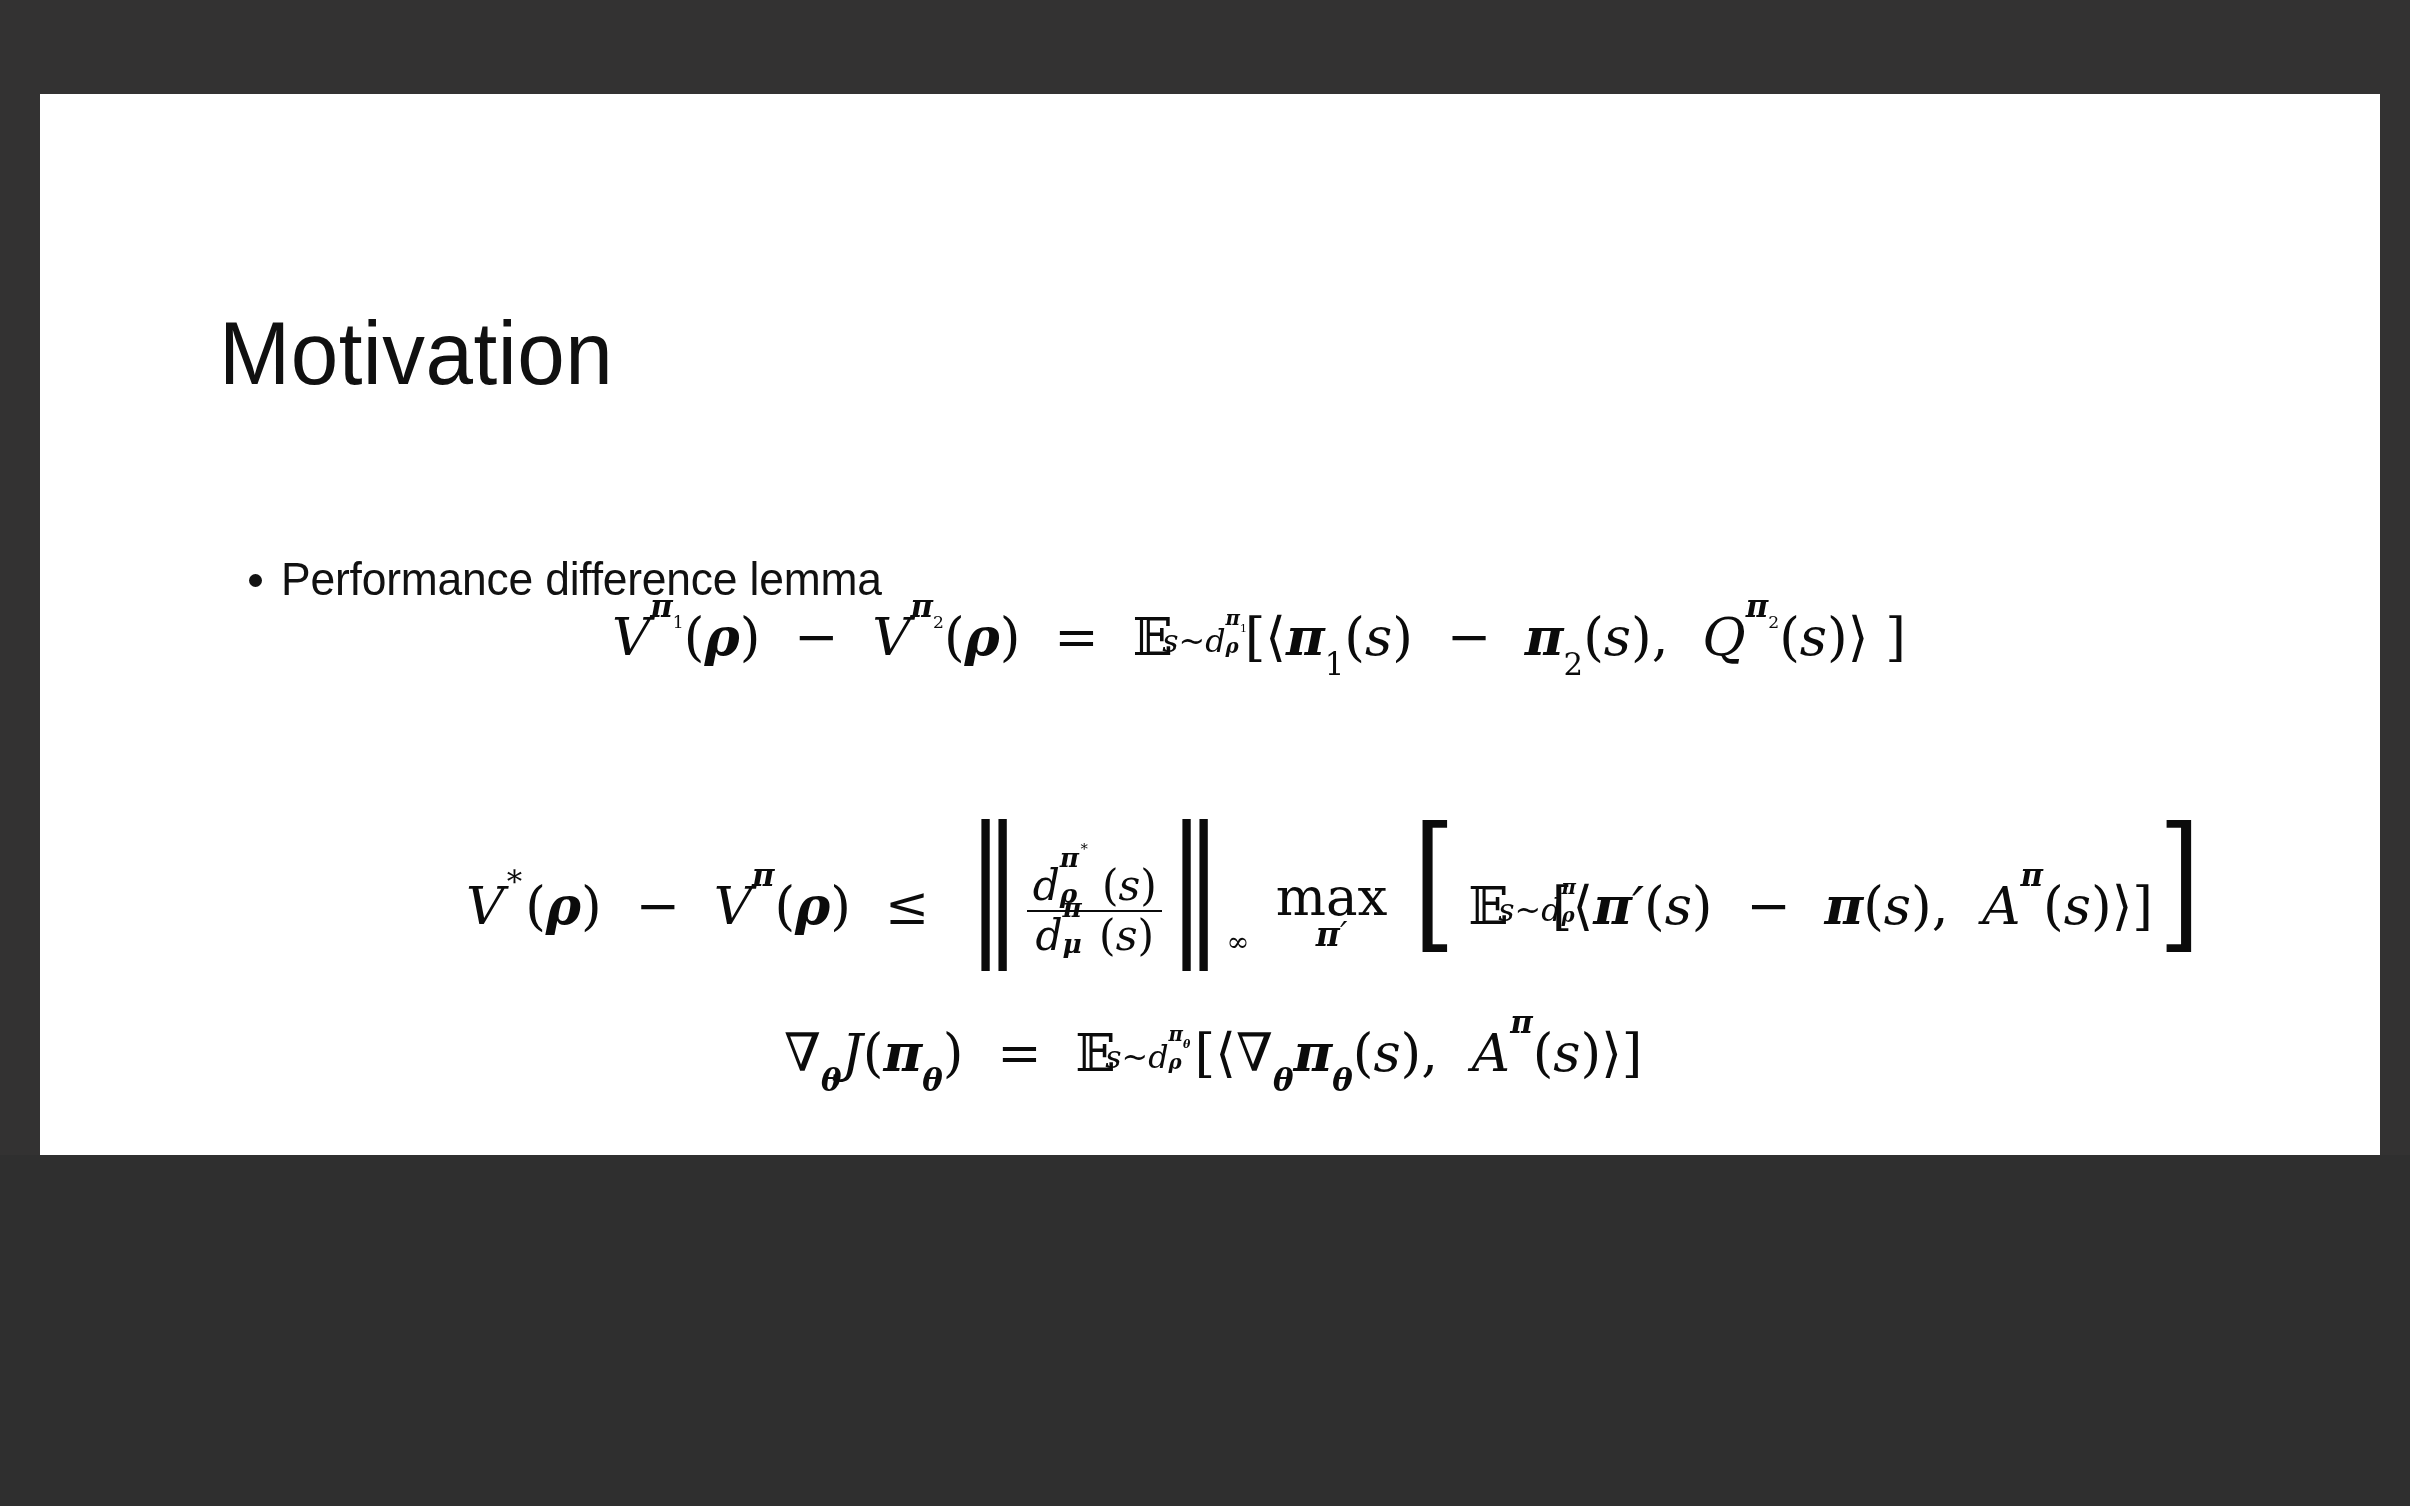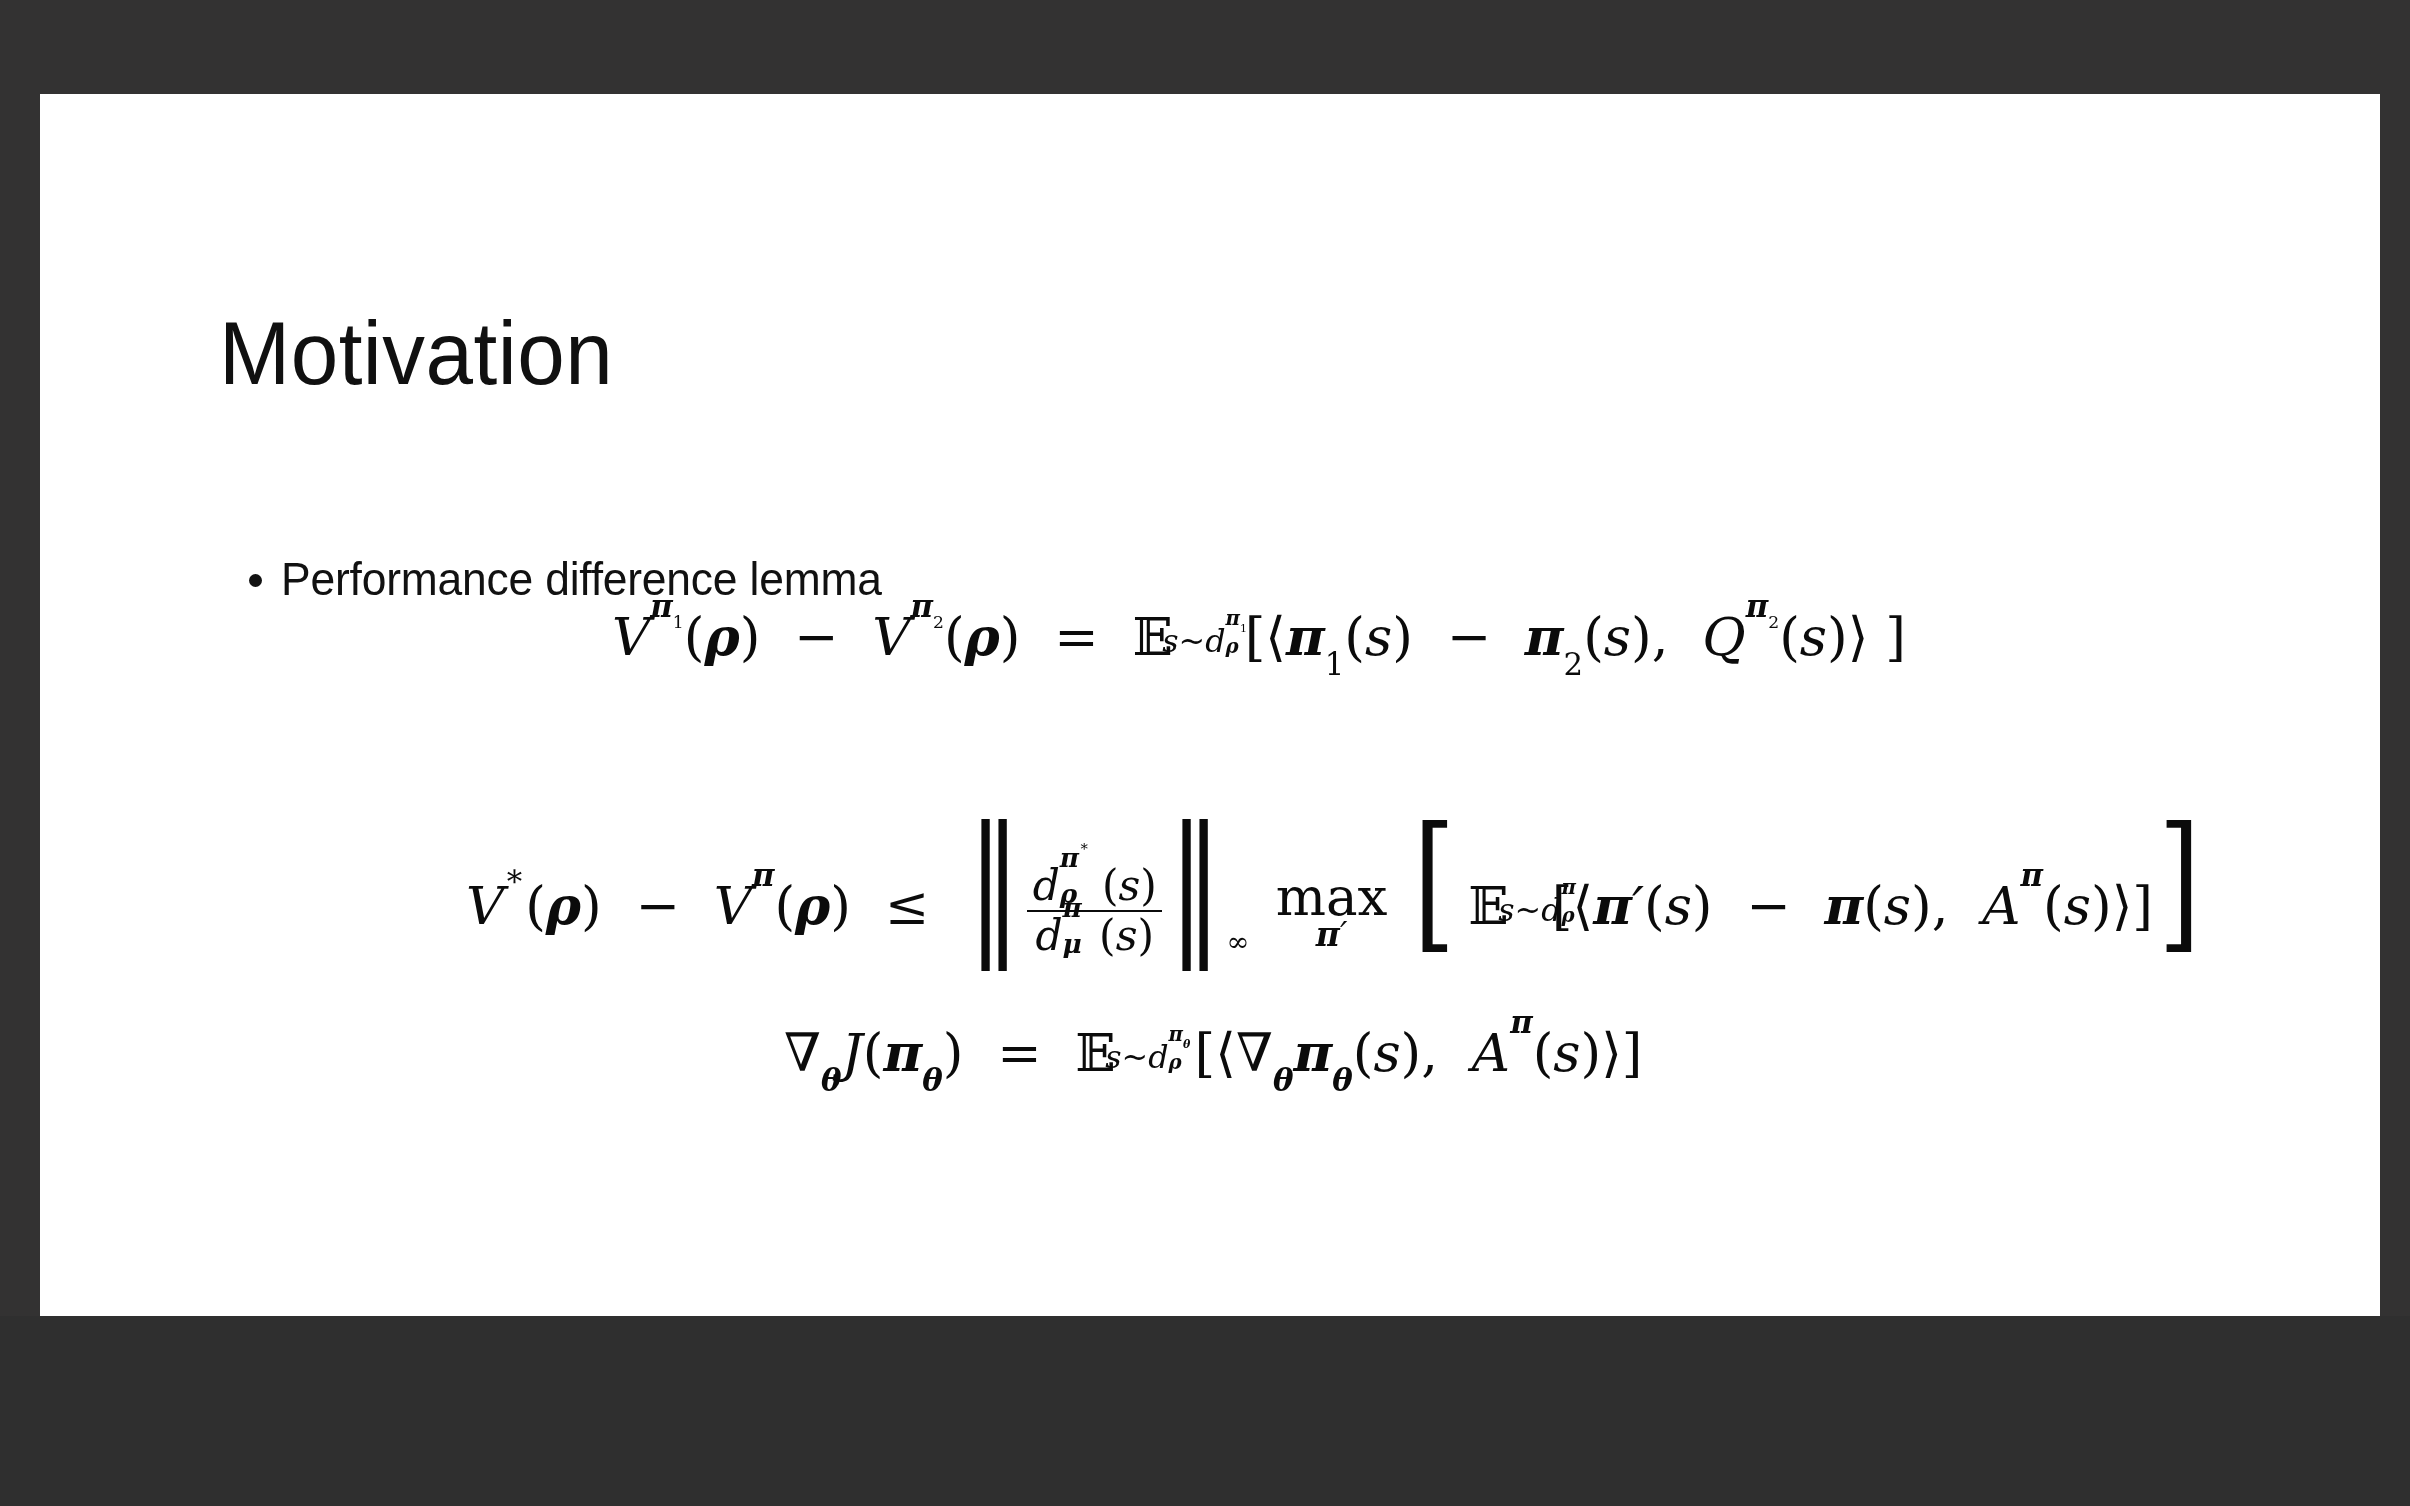--- a/index.html
+++ b/index.html
@@ -3,21 +3,21 @@
 <meta charset="utf-8">
 <style>
   html, body {
     margin: 0;
     padding: 0;
     background: #2f2f2f;
   }
   #root {
     position: relative;
     width: 2411px;
-    height: 1316px;
+    height: 1155px;
     background: #333232;
     overflow: hidden;
     font-family: "Liberation Sans", sans-serif;
   }
   
   #slide {
     position: absolute;
     left: 40px;
     top: 94px;
     width: 2340px;

